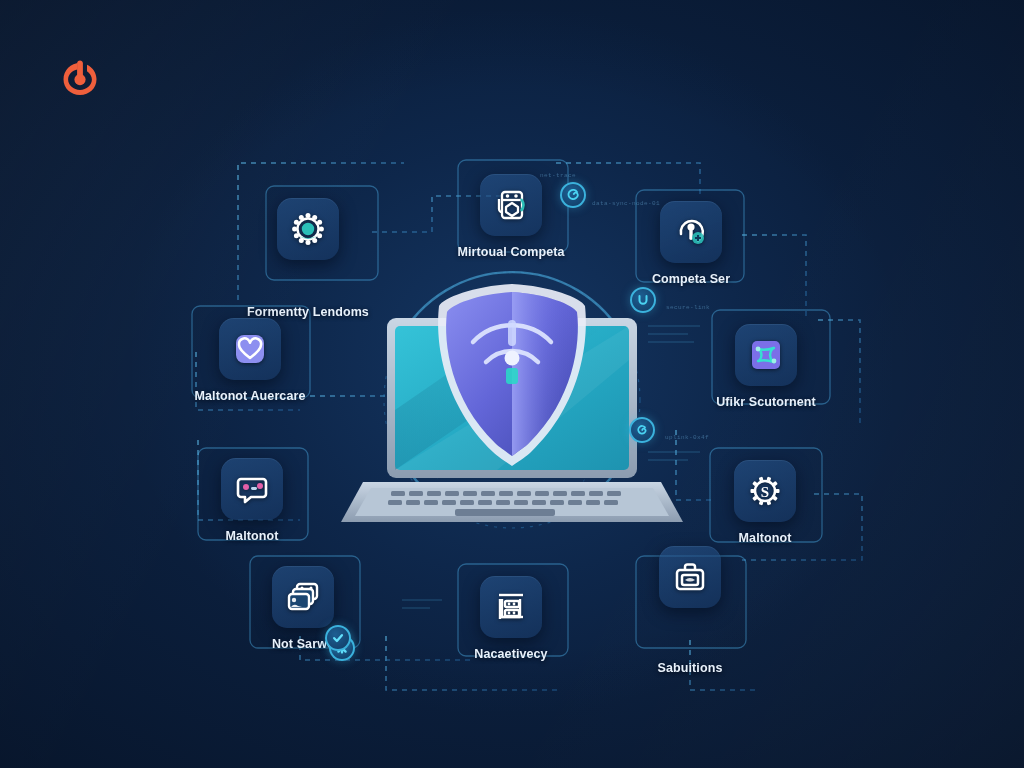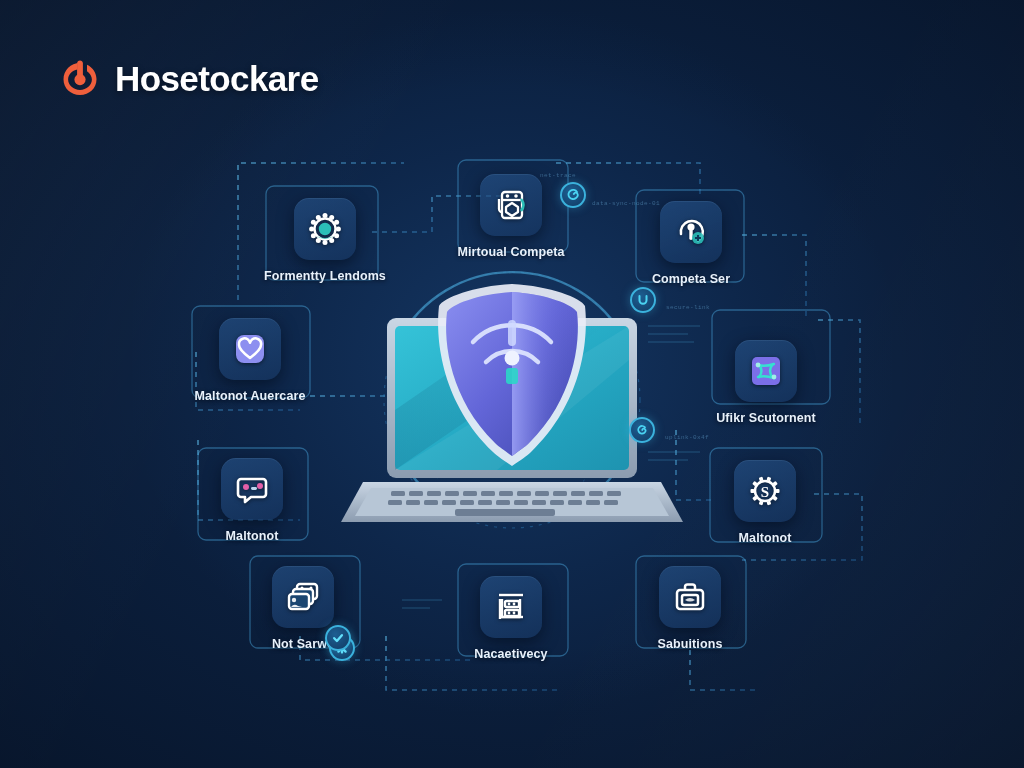--- a/index.html
+++ b/index.html
@@ -258,21 +258,21 @@
         <circle cx="73" cy="74" r="7.5" fill="#eef2ff"></circle>
         <rect x="69" y="36" width="8" height="26" rx="4" fill="#cfd8ff" opacity=".85"></rect>
         <g fill="#2bd6c8" opacity=".9">
           <rect x="67" y="84" width="12" height="16" rx="3"></rect>
         </g>
       </g>
     </svg>
   </div>
 
   <div id="node-layer">
-      <div class="node" style="left: 265px; top: 198px;">
+      <div class="node" style="left: 248px; top: 198px; gap: 36px;">
         <div class="tile">
           <svg width="36" height="36" viewBox="0 0 36 36">
             <g fill="none" stroke="#ffffff" stroke-width="2.4">
         <circle cx="18" cy="18" r="10.5"></circle>
         <circle cx="18" cy="18" r="5" fill="#2bbfb8" stroke="#2bbfb8"></circle>
             </g>
         <g fill="#ffffff">
               <circle cx="31.4" cy="18" r="2.5"></circle>
               <circle cx="29.60474041071148" cy="24.7" r="2.5"></circle>
               <circle cx="24.700000000000003" cy="29.60474041071148" r="2.5"></circle>
@@ -325,21 +325,21 @@
       </div>
       <div class="node" style="left: 190px; top: 318px; align-items: center;">
         <div class="tile">
           <svg width="36" height="36" viewBox="0 0 36 36">
             <rect x="4" y="4" width="28" height="28" rx="8" fill="#8d8ff0"></rect>
         <path d="M18 27 C10 21 7 17.5 7 14 a5.6 5.6 0 0 1 11 -2.2 A5.6 5.6 0 0 1 29 14 c0 3.5 -3 7 -11 13 Z" fill="none" stroke="#ffffff" stroke-width="2.6" stroke-linejoin="round"></path>
           </svg>
         </div>
         <div class="label">Maltonot Auercare</div>
       </div>
-      <div class="node" style="left: 706px; top: 340px; align-items: center;">
+      <div class="node" style="left: 706px; top: 324px; align-items: center;">
         <div class="tile">
           <svg width="36" height="36" viewBox="0 0 36 36">
             <rect x="4" y="4" width="28" height="28" rx="5" fill="#7b6fe8"></rect>
         <g fill="none" stroke="#35e0d0" stroke-width="2.4" stroke-linecap="round">
           <path d="M10 12 q7 2 16 -1"></path>
               <path d="M10 24 q7 -2 16 1"></path>
           <path d="M11 12 q5 6 0 12"></path>
               <path d="M25 11 q-6 7 0 14"></path>
             </g>
         <g fill="#9ef0e6">
@@ -420,21 +420,21 @@
         <g fill="#ffffff">
               <circle cx="16" cy="15" r="1.4"></circle>
               <circle cx="21" cy="15" r="1.4"></circle>
           <circle cx="16" cy="24" r="1.4"></circle>
               <circle cx="21" cy="24" r="1.4"></circle>
             </g>
           </svg>
         </div>
         <div class="label">Nacaetivecy</div>
       </div>
-      <div class="node" style="left: 630px; top: 566px;">
+      <div class="node" style="left: 630px; top: 546px; gap: 44px;">
         <div class="tile">
           <svg width="36" height="36" viewBox="0 0 36 36">
             <g fill="none" stroke="#ffffff" stroke-width="2.5" stroke-linejoin="round">
         <rect x="5" y="11" width="26" height="19" rx="3"></rect>
         <path d="M13 11 v-3 a2.5 2.5 0 0 1 2.5 -2.5 h5 a2.5 2.5 0 0 1 2.5 2.5 v3"></path>
         <rect x="10" y="16" width="16" height="10" rx="2"></rect>
             </g>
         <path d="M13 21 q5 -4 10 0 q-5 3 -10 0" fill="#ffffff" opacity=".85"></path>
           </svg>
         </div>
@@ -493,14 +493,13 @@
     <path d="M22 7 C12.6 7 5.5 14.3 5.5 23.3 C5.5 32.3 12.6 39 22 39
              C31.4 39 38.5 32.3 38.5 23.3 C38.5 16.8 34.6 11.2 29 8.7
              L29 15.2 C32 17.1 33.9 20.2 33.9 23.6 C33.9 29.3 28.6 34 22 34
              C15.4 34 10.1 29.3 10.1 23.6 C10.1 18.6 14.1 14.4 19.4 13.5 L19.4 7.4
              C20.2 7.15 21.1 7 22 7 Z" fill="#ef5f3c"></path>
     <path d="M22 4.5 C20.4 4.5 19.1 5.8 19.1 7.4 L19.1 20.6
              C19.1 22.2 20.4 23.5 22 23.5 C23.6 23.5 24.9 22.2 24.9 20.6
              L24.9 7.4 C24.9 5.8 23.6 4.5 22 4.5 Z" fill="#ef5f3c"></path>
     <circle cx="22" cy="23.6" r="5.6" fill="#ef5f3c"></circle>
   </svg>
-  <span class="word">Hosetockare</span>
 </div>
 
 </body></html>

